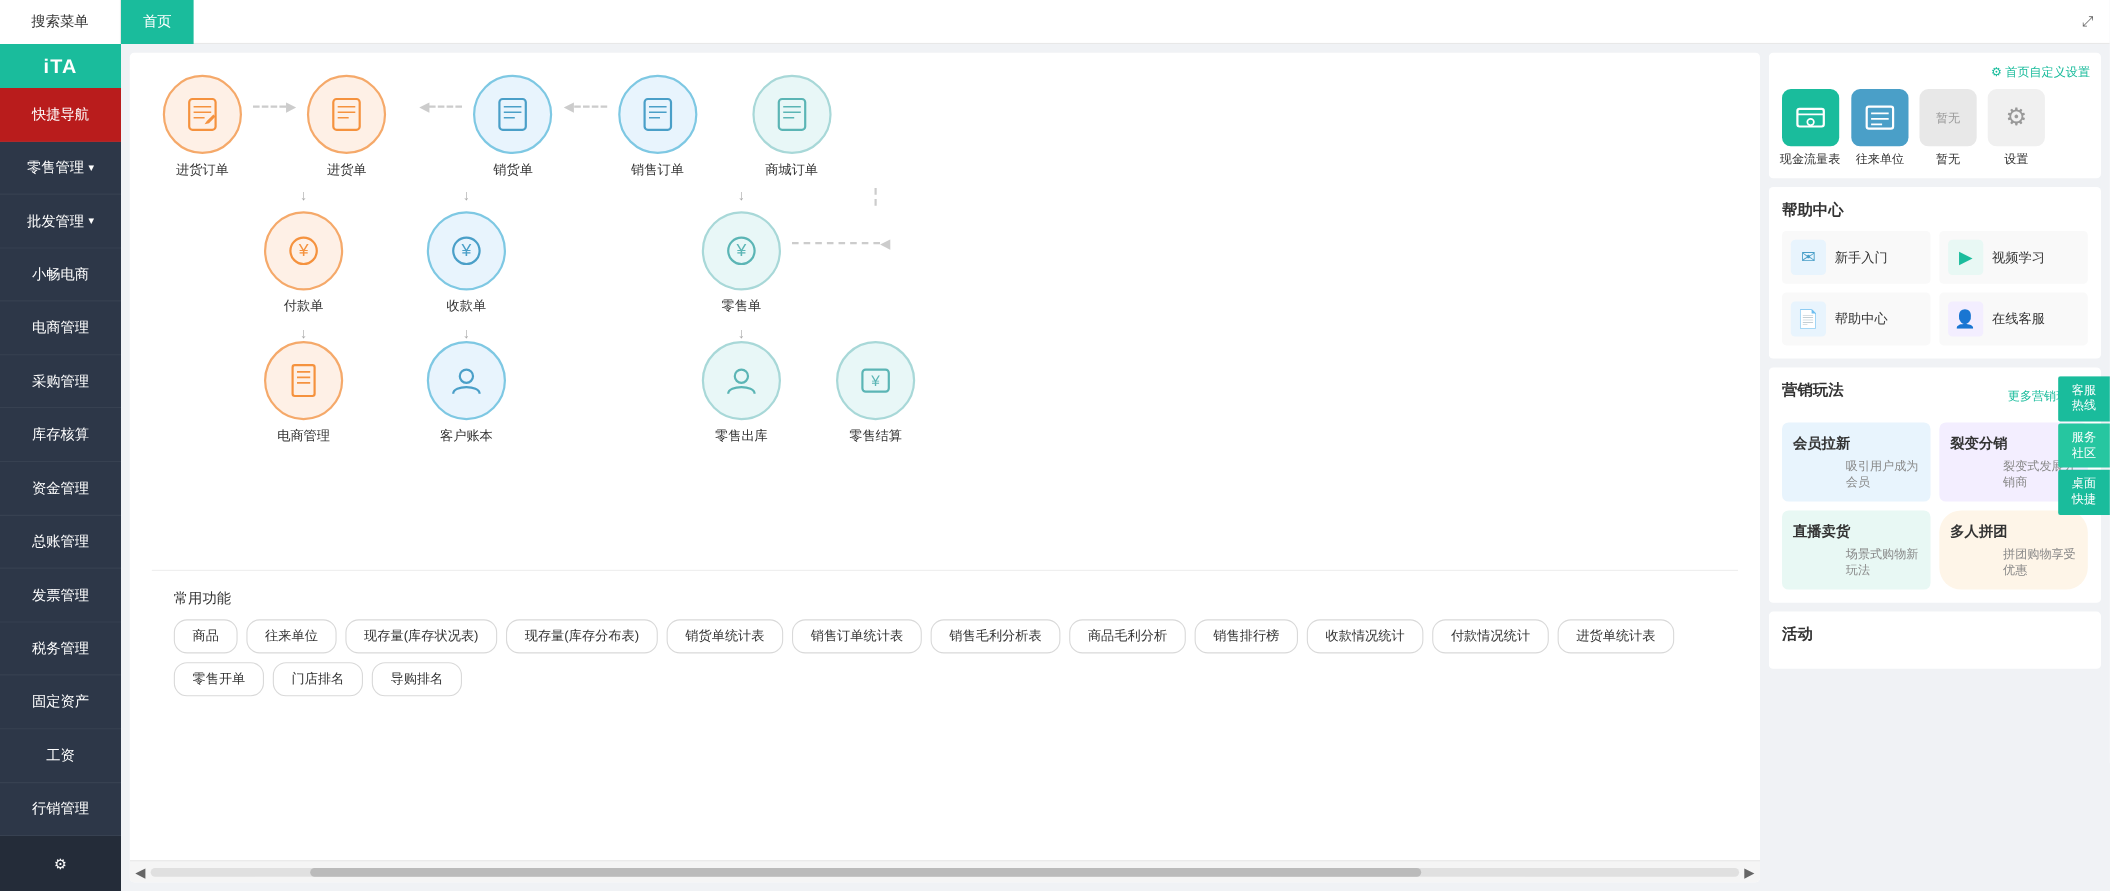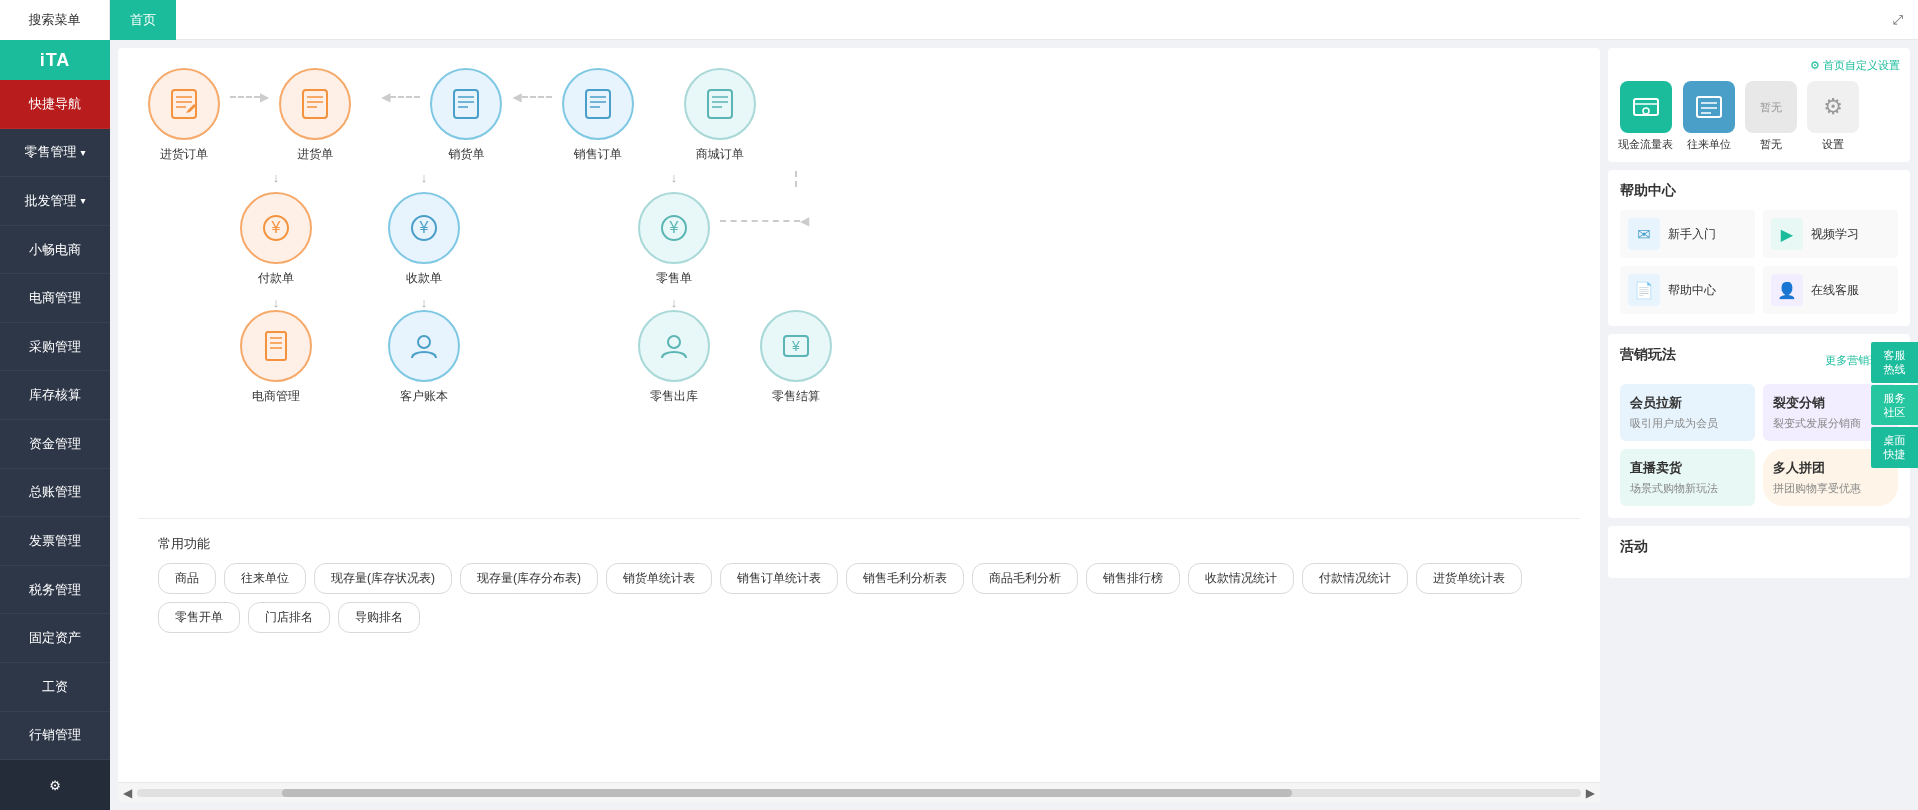--- a/index.html
+++ b/index.html
@@ -85,21 +85,21 @@
     .marketing { background: #fff; border-radius: 4px; padding: 12px; }
     .marketing-header { display: flex; justify-content: space-between; align-items: center; margin-bottom: 10px; }
     .more-link { font-size: 11px; color: #1abc9c; cursor: pointer; }
     .marketing-grid { display: grid; grid-template-columns: 1fr 1fr; gap: 8px; }
     .marketing-item { background: #f0f8ff; border-radius: 6px; padding: 10px; cursor: pointer; }
     .marketing-item.blue-bg { background: #e8f4fd; }
     .marketing-item.purple-bg { background: #f3eeff; }
     .marketing-item.green-bg { background: #e8f8f4; }
     .marketing-item.orange-bg { background: #fef5e8; border-radius: 20px; }
     .marketing-item-title { font-size: 13px; color: #333; font-weight: bold; margin-bottom: 4px; }
-    .marketing-item-desc { font-size: 11px; color: #888; }
+    .marketing-item-desc { font-size: 11px; color: #888; margin-left: 48px; }
 
     
     .activity { background: #fff; border-radius: 4px; padding: 12px; }
 
     
     .float-buttons { position: fixed; right: 0; top: 50%; transform: translateY(-50%); display: flex; flex-direction: column; gap: 2px; z-index: 100; }
     .float-btn { width: 47px; padding: 6px 4px; background: #1abc9c; color: #fff; font-size: 11px; text-align: center; cursor: pointer; border-radius: 2px 0 0 2px; line-height: 1.3; }
     .float-btn.light { background: #26c6a0; }
 
     

